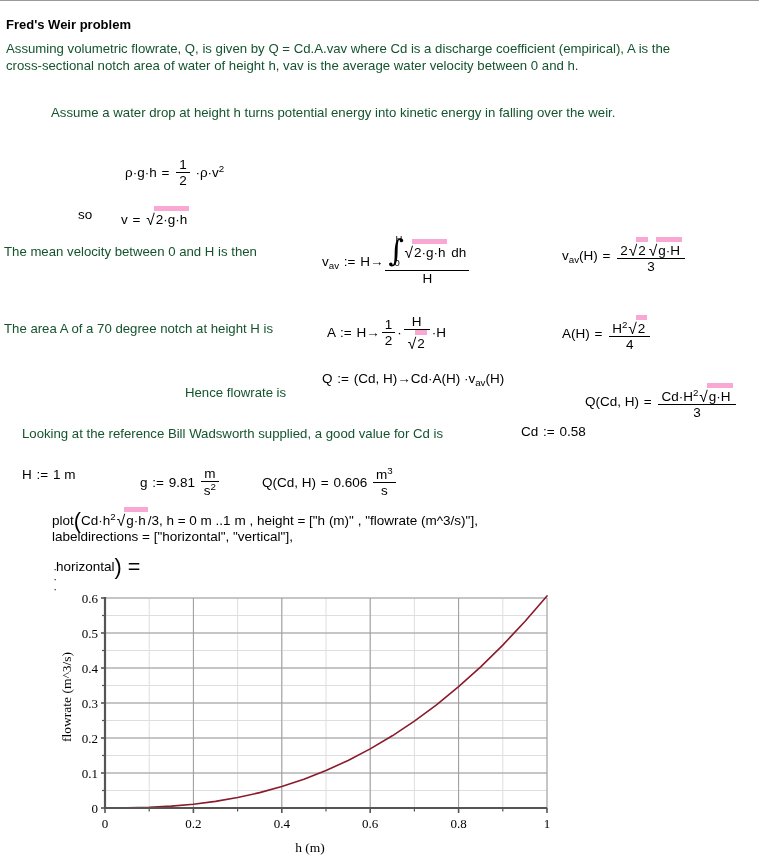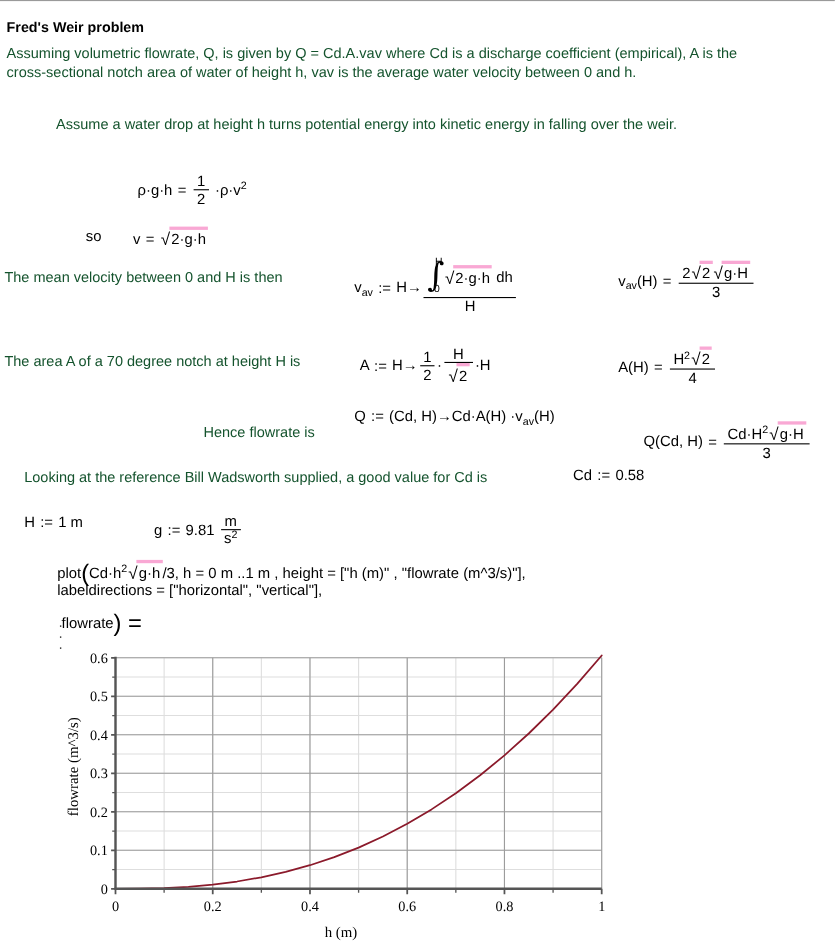--- a/index.html
+++ b/index.html
@@ -68,21 +68,21 @@
   .sqrt { display: inline-block; position: relative; white-space: nowrap; margin-left:1px;}
   .sqrt > .radsign {
     display: inline-block;
     font-size: 1.15em;
     position: relative;
     top: 1px;
     margin-right: -1px;
   }
   .sqrt > .radicand {
     display: inline-block;
-    border-top: 3px solid #f9a8d4;
+    border-top: 5px solid #f9a8d4;
     padding: 1px 2px 0 2px;
   }
   
   .integral {
     display: inline-block;
     position: relative;
     vertical-align: middle;
     width: 14px;
     height: 34px;
     margin-right: 1px;
@@ -236,31 +236,40 @@
   <div class="math" style="left:140px; top:467px;">
     <span>g</span>
     <span class="op">:=</span>
     <span>9.81</span>
     <span class="frac">
       <span class="num">m</span>
       <span class="den"><span>s</span><span class="sup">2</span></span>
     </span>
   </div>
 
+  <div class="math" style="left:262px; top:467px;">
+    <span>Q(Cd, H)</span>
+    <span class="op">=</span>
+    <span>0.606</span>
+    <span class="frac">
+      <span class="num"><span>m</span><span class="sup">3</span></span>
+      <span class="den">s</span>
+    </span>
+  </div>
 
   <div class="math" style="left:52px; top:505px;">
     <span>plot</span><span style="font-size:1.6em; position:relative; top:3px;">(</span><span>Cd</span><span>·</span><span>h</span><span class="sup">2</span><span class="sqrt"><span class="radsign">√</span><span class="radicand">g·h</span></span><span>/3</span><span>, h = 0 m ..1 m ,</span> <span>height = [</span><span>"h (m)"</span> <span>,</span> <span>"flowrate (m^3/s)"</span><span>],</span>
   </div>
 
   <div class="math" style="left:52px; top:529px;">
     <span>labeldirections = ["horizontal", "vertical"],</span>
   </div>
 
   <div class="math" style="left:56px; top:551px;">
-    <span>flowrate</span><span style="font-size:1.6em; position:relative; top:3px;">) =</span>
+    <span>horizontal</span><span style="font-size:1.6em; position:relative; top:3px;">) =</span>
   </div>
 
   <div class="ellipsis-mark" style="left:53px; top:566px;">
     <div style="margin-bottom:5px;">·</div>
       <div style="margin-bottom:5px;">·</div>
       <div>·</div>
   </div>
 
   <div id="plot">
     <svg id="chart-svg" width="500" height="275" viewBox="0 0 500 275">

